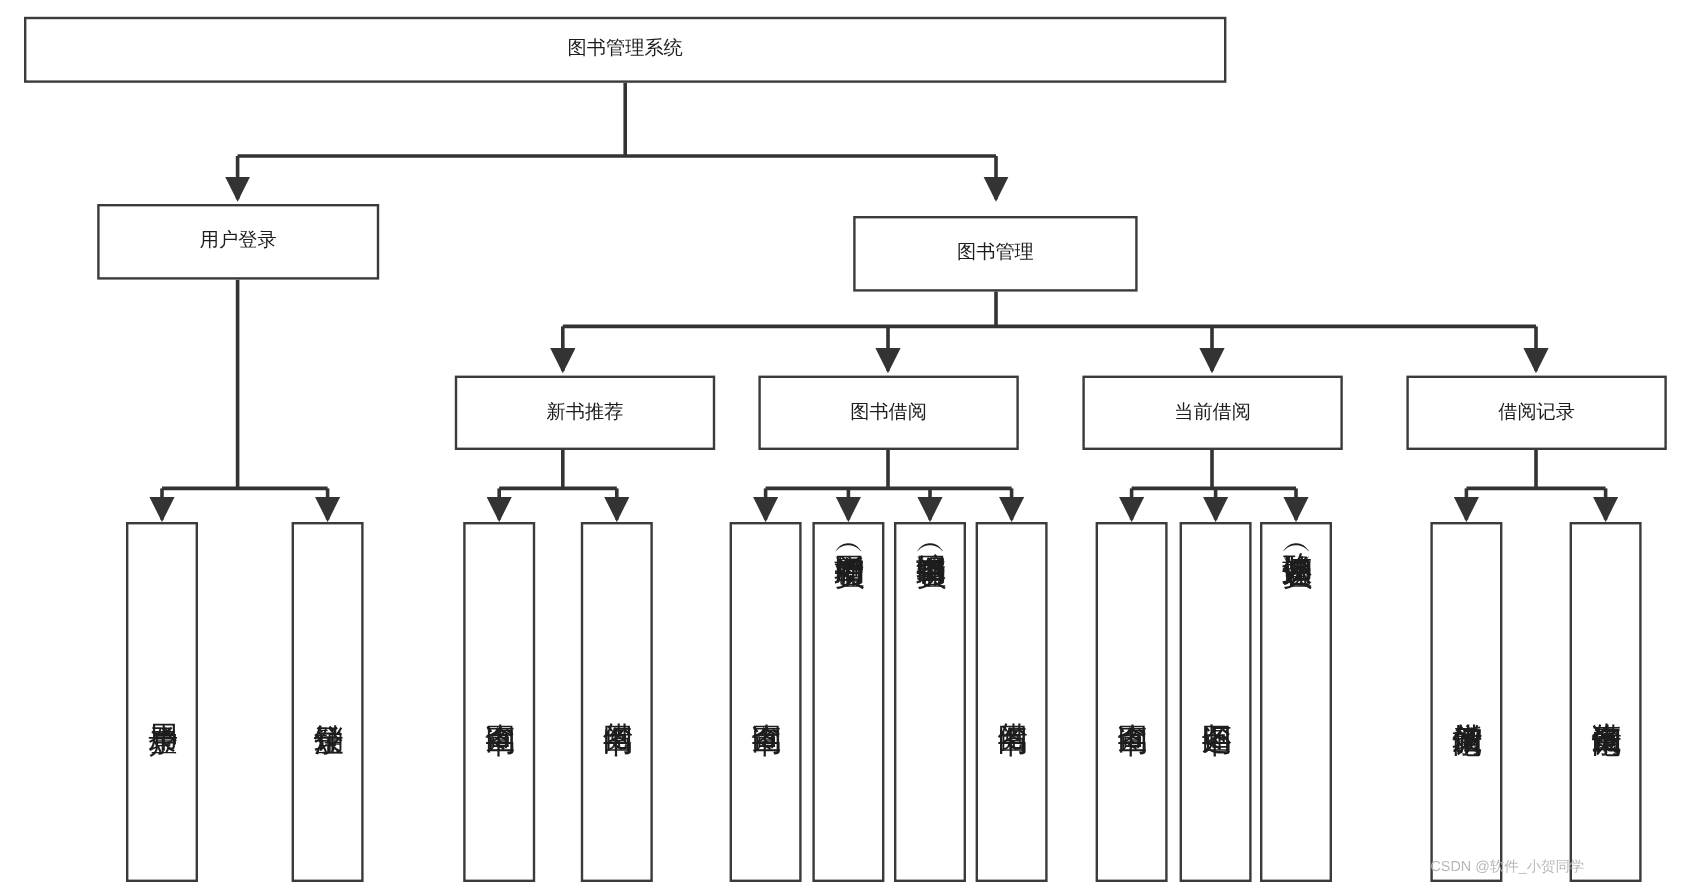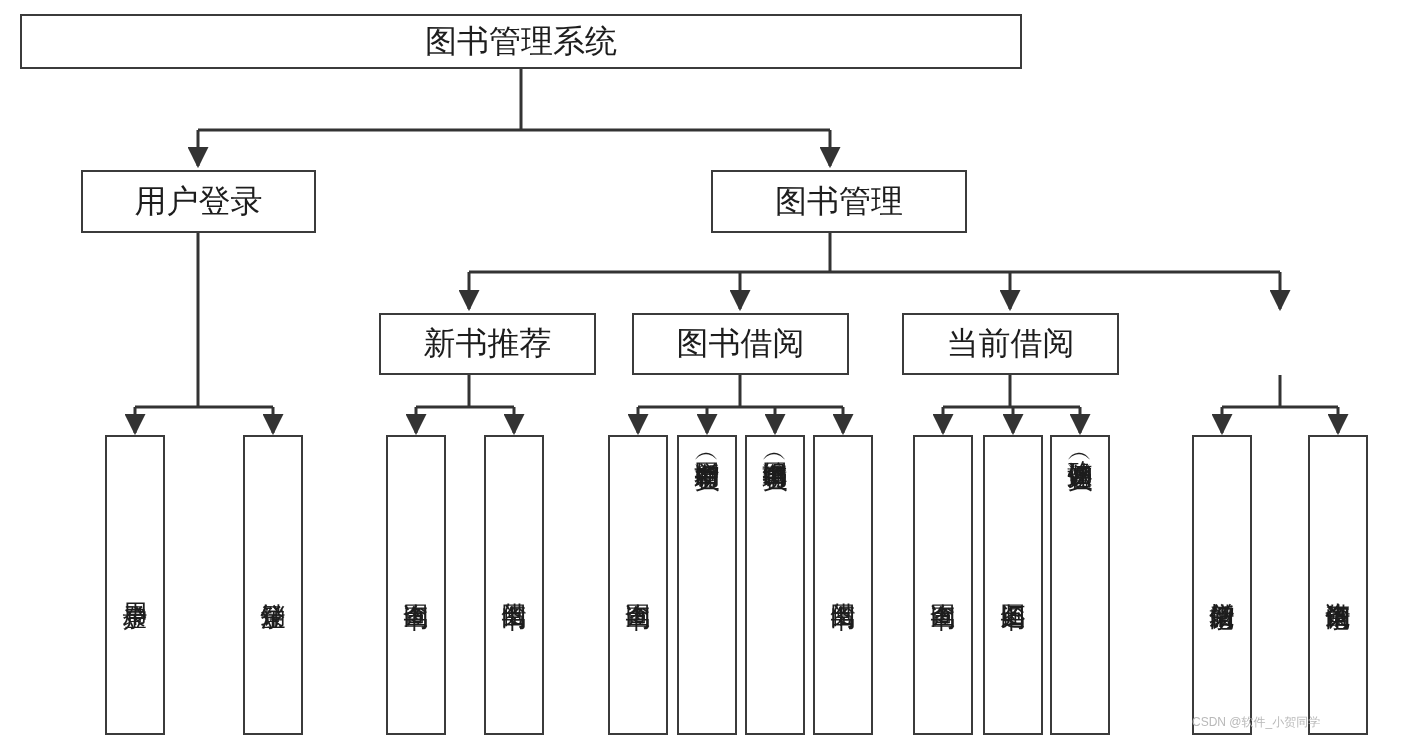--- a/index.html
+++ b/index.html
@@ -35,21 +35,21 @@
     justify-content: center;
     color: #1d1d1d;
   }
   .node .label {
     display: block;
     text-align: center;
     line-height: 1.18;
     white-space: nowrap;
   }
   .node.horiz .label {
-    font-size: 32px;
+    font-size: 16px;
   }
   .node.vert {
     align-items: flex-start;
     justify-content: center;
     padding-top: 4px;
   }
   .node.vert .label {
     writing-mode: vertical-rl;
     text-orientation: upright;
     font-size: 25px;
@@ -124,32 +124,35 @@
     </g>
   </svg>
 
   <div class="node horiz" style="left:20px; top:14px; width:1002px; height:55px;">
     <span class="label">图书管理系统</span>
   </div>
 
   <div class="node horiz" style="left:81px; top:170px; width:235px; height:63px;">
     <span class="label">用户登录</span>
   </div>
-  <div class="node horiz" style="left:711px; top:170px; width:256px; height:63px;">
+  <div class="node horiz" style="left:711px; top:180px; width:237px; height:63px;">
     <span class="label">图书管理</span>
   </div>
 
   <div class="node horiz" style="left:379px; top:313px; width:217px; height:62px;">
     <span class="label">新书推荐</span>
   </div>
   <div class="node horiz" style="left:902px; top:313px; width:217px; height:62px;">
     <span class="label">当前借阅</span>
   </div>
   <div class="node horiz" style="left:632px; top:313px; width:217px; height:62px;">
     <span class="label">图书借阅</span>
+  </div>
+  <div class="node horiz" style="left:1172px; top:313px; width:217px; height:62px;">
+    <span class="label">借阅记录</span>
   </div>
 
   <div class="node vert centerbox" style="left:105px; top:435px; width:60px; height:300px;">
     <span class="label">用户登录</span>
   </div>
   <div class="node vert centerbox" style="left:243px; top:435px; width:60px; height:300px;">
     <span class="label">注销登录</span>
   </div>
 
   <div class="node vert centerbox" style="left:386px; top:435px; width:60px; height:300px;">

